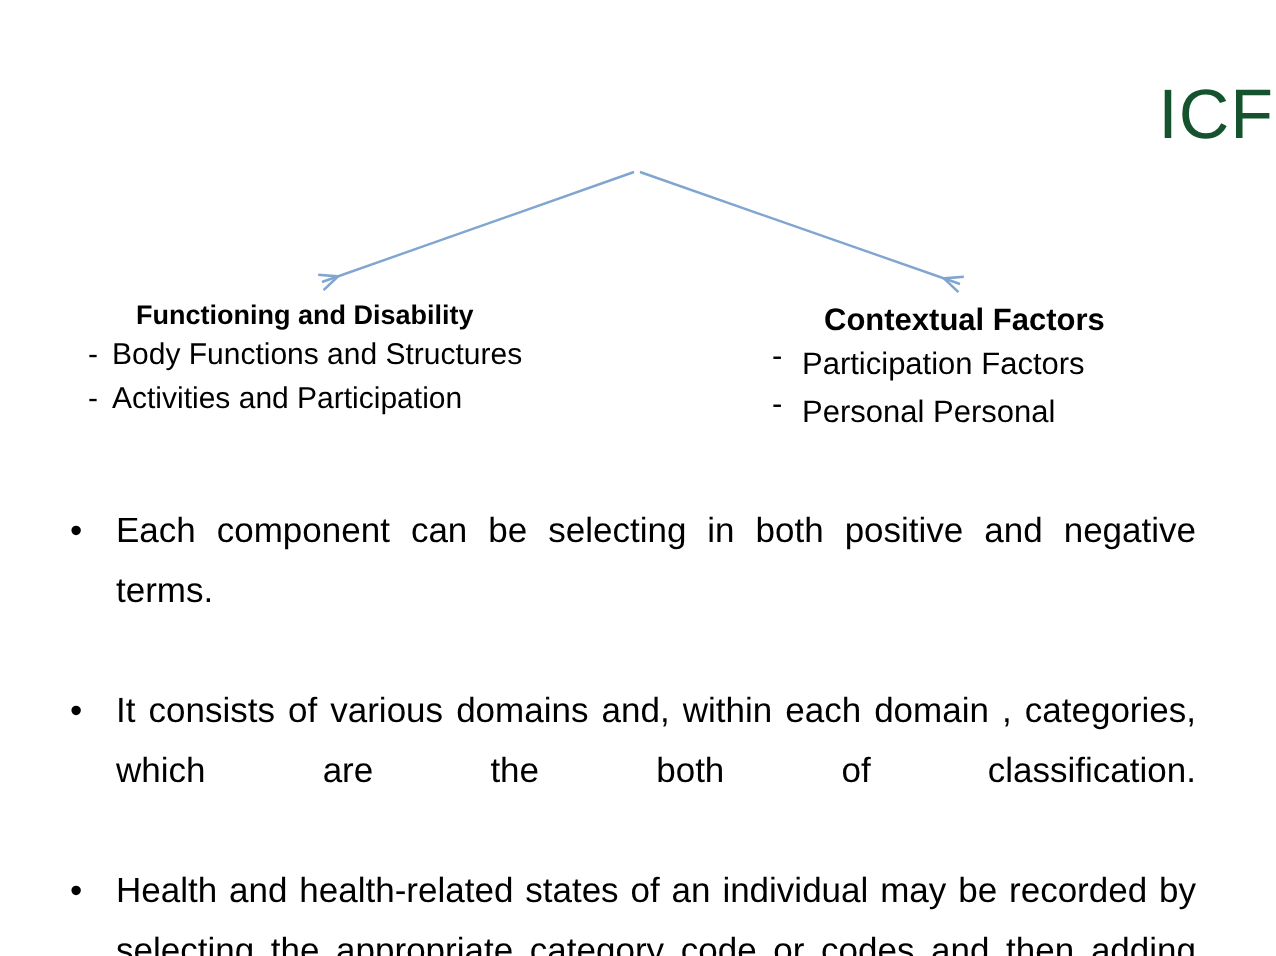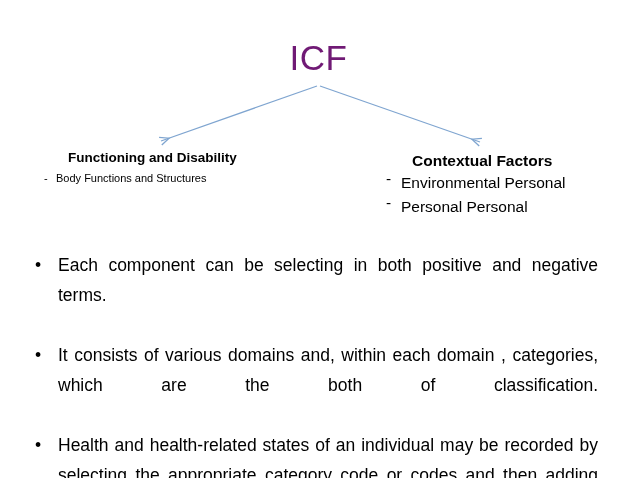--- a/index.html
+++ b/index.html
@@ -19,26 +19,26 @@
     background: #ffffff;
     overflow: hidden;
   }
 
   
   #title {
     position: absolute;
     left: 0;
     top: 36px;
     width: 637px;
-    text-align: center;
+    text-align: right;
     font-size: 35px;
     line-height: 44px;
     font-weight: 400;
     letter-spacing: 0.5px;
-    color: #701a75;
+    color: #14532d;
   }
 
   
   #arrows {
     position: absolute;
     left: 0;
     top: 0;
     width: 638px;
     height: 478px;
     pointer-events: none;
@@ -67,38 +67,39 @@
   
   #branch-left {
     left: 42px;
     top: 148px;
   }
   #branch-left .branch-heading {
     font-size: 13.5px;
     line-height: 19px;
   }
   #branch-left .branch-list li {
-    font-size: 11px;
+    font-size: 15px;
     line-height: 22px;
     padding-left: 2px;
   }
   #branch-left .dash {
     display: inline-block;
     width: 12px;
     color: #000000;
   }
 
   
   #branch-right {
     left: 386px;
     top: 150px;
   }
   #branch-right .branch-heading {
     font-size: 15.5px;
     line-height: 21px;
+    text-align: center;
   }
   #branch-right .branch-list li {
     font-size: 15.5px;
     line-height: 24px;
   }
   #branch-right .dash {
     display: inline-block;
     width: 15px;
     font-size: 15.5px;
     vertical-align: 4px;
@@ -160,27 +161,28 @@
       </marker>
     </defs>
     <line x1="317" y1="86" x2="161" y2="141" stroke="#7fa5d0" stroke-width="1.2" marker-end="url(#ah-left)"></line>
     <line x1="320" y1="86" x2="480" y2="142" stroke="#7fa5d0" stroke-width="1.2" marker-end="url(#ah-right)"></line>
   </svg>
 
   <div class="branch" id="branch-left">
     <div class="branch-heading">Functioning and Disability</div>
     <ul class="branch-list">
       <li><span class="dash">-</span><span>Body Functions and Structures</span></li>
+      <li><span class="dash">-</span><span>Activities and Participation</span></li>
     </ul>
   </div>
 
   <div class="branch" id="branch-right">
     <div class="branch-heading">Contextual Factors</div>
     <ul class="branch-list">
-      <li><span class="dash">-</span><span>Environmental Personal</span></li>
+      <li><span class="dash">-</span><span>Participation Factors</span></li>
       <li><span class="dash">-</span><span>Personal Personal</span></li>
     </ul>
   </div>
 
   <ul id="body-list">
     <li>
       <span class="dot">•</span>
       <span class="txt">Each component can be selecting in both positive and negative terms.</span>
     </li>
     <li>

